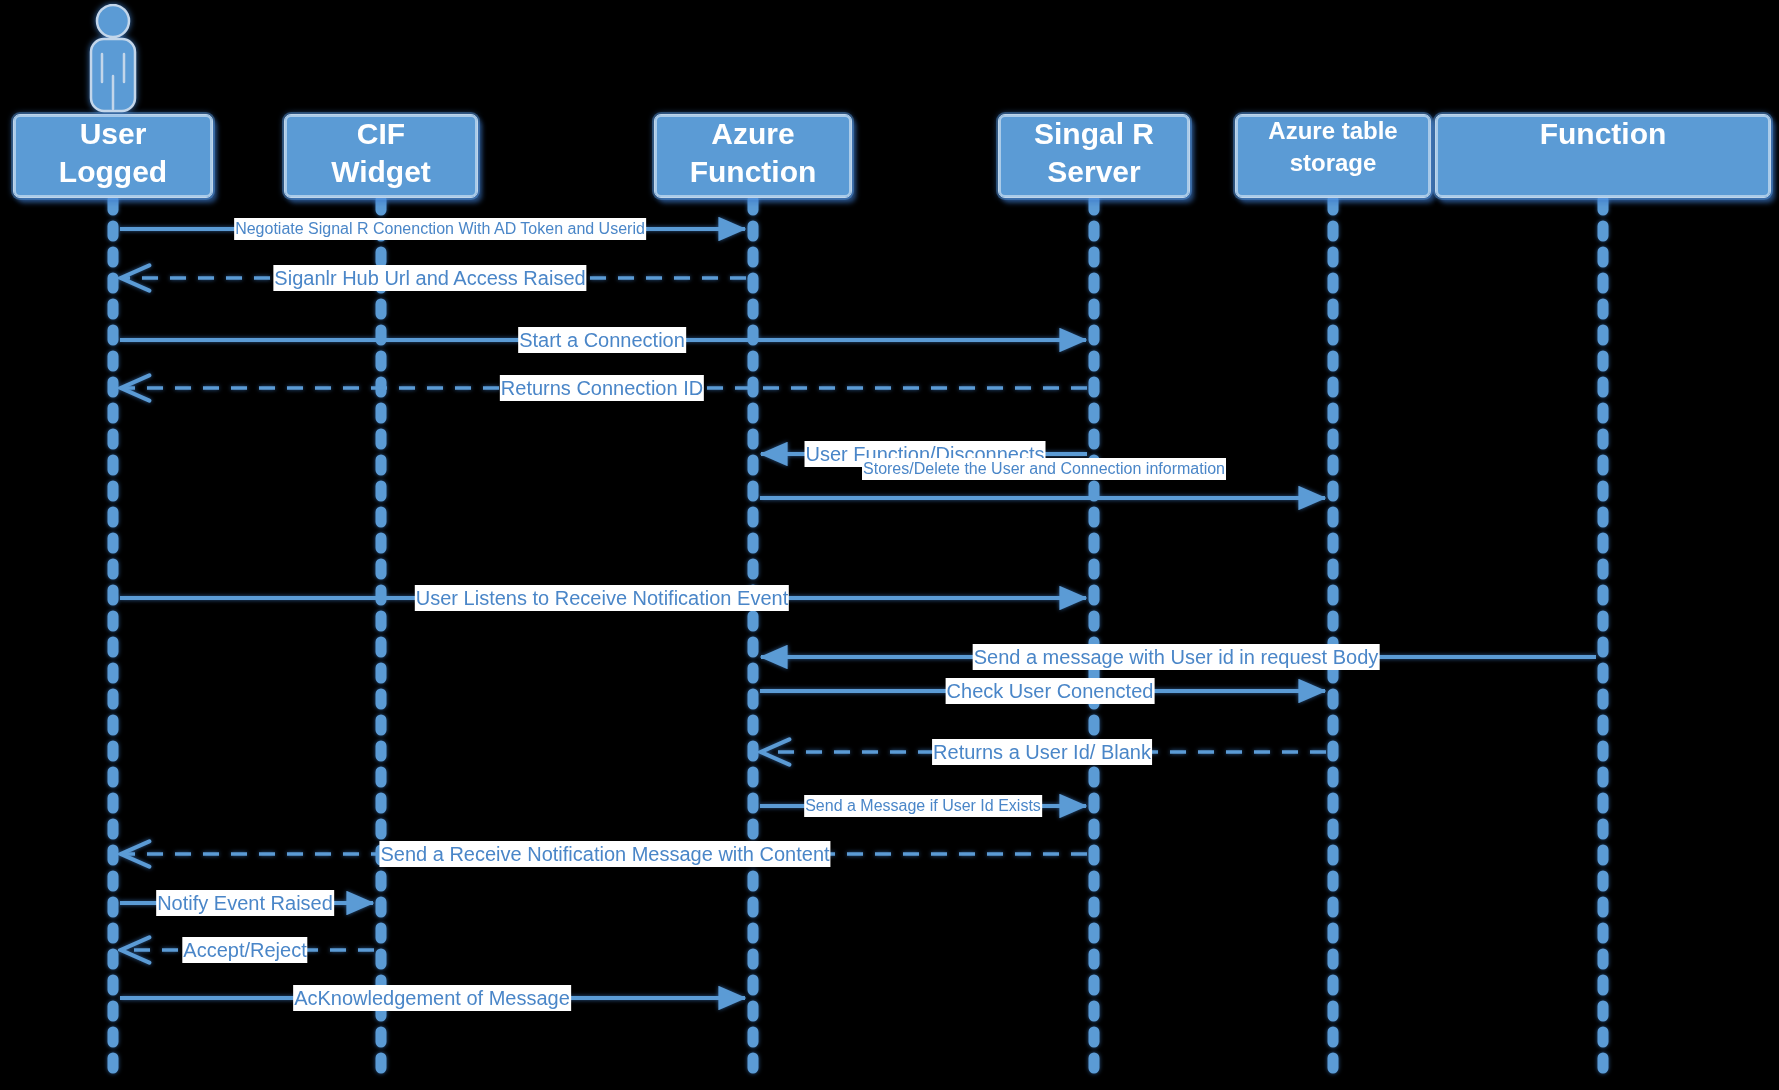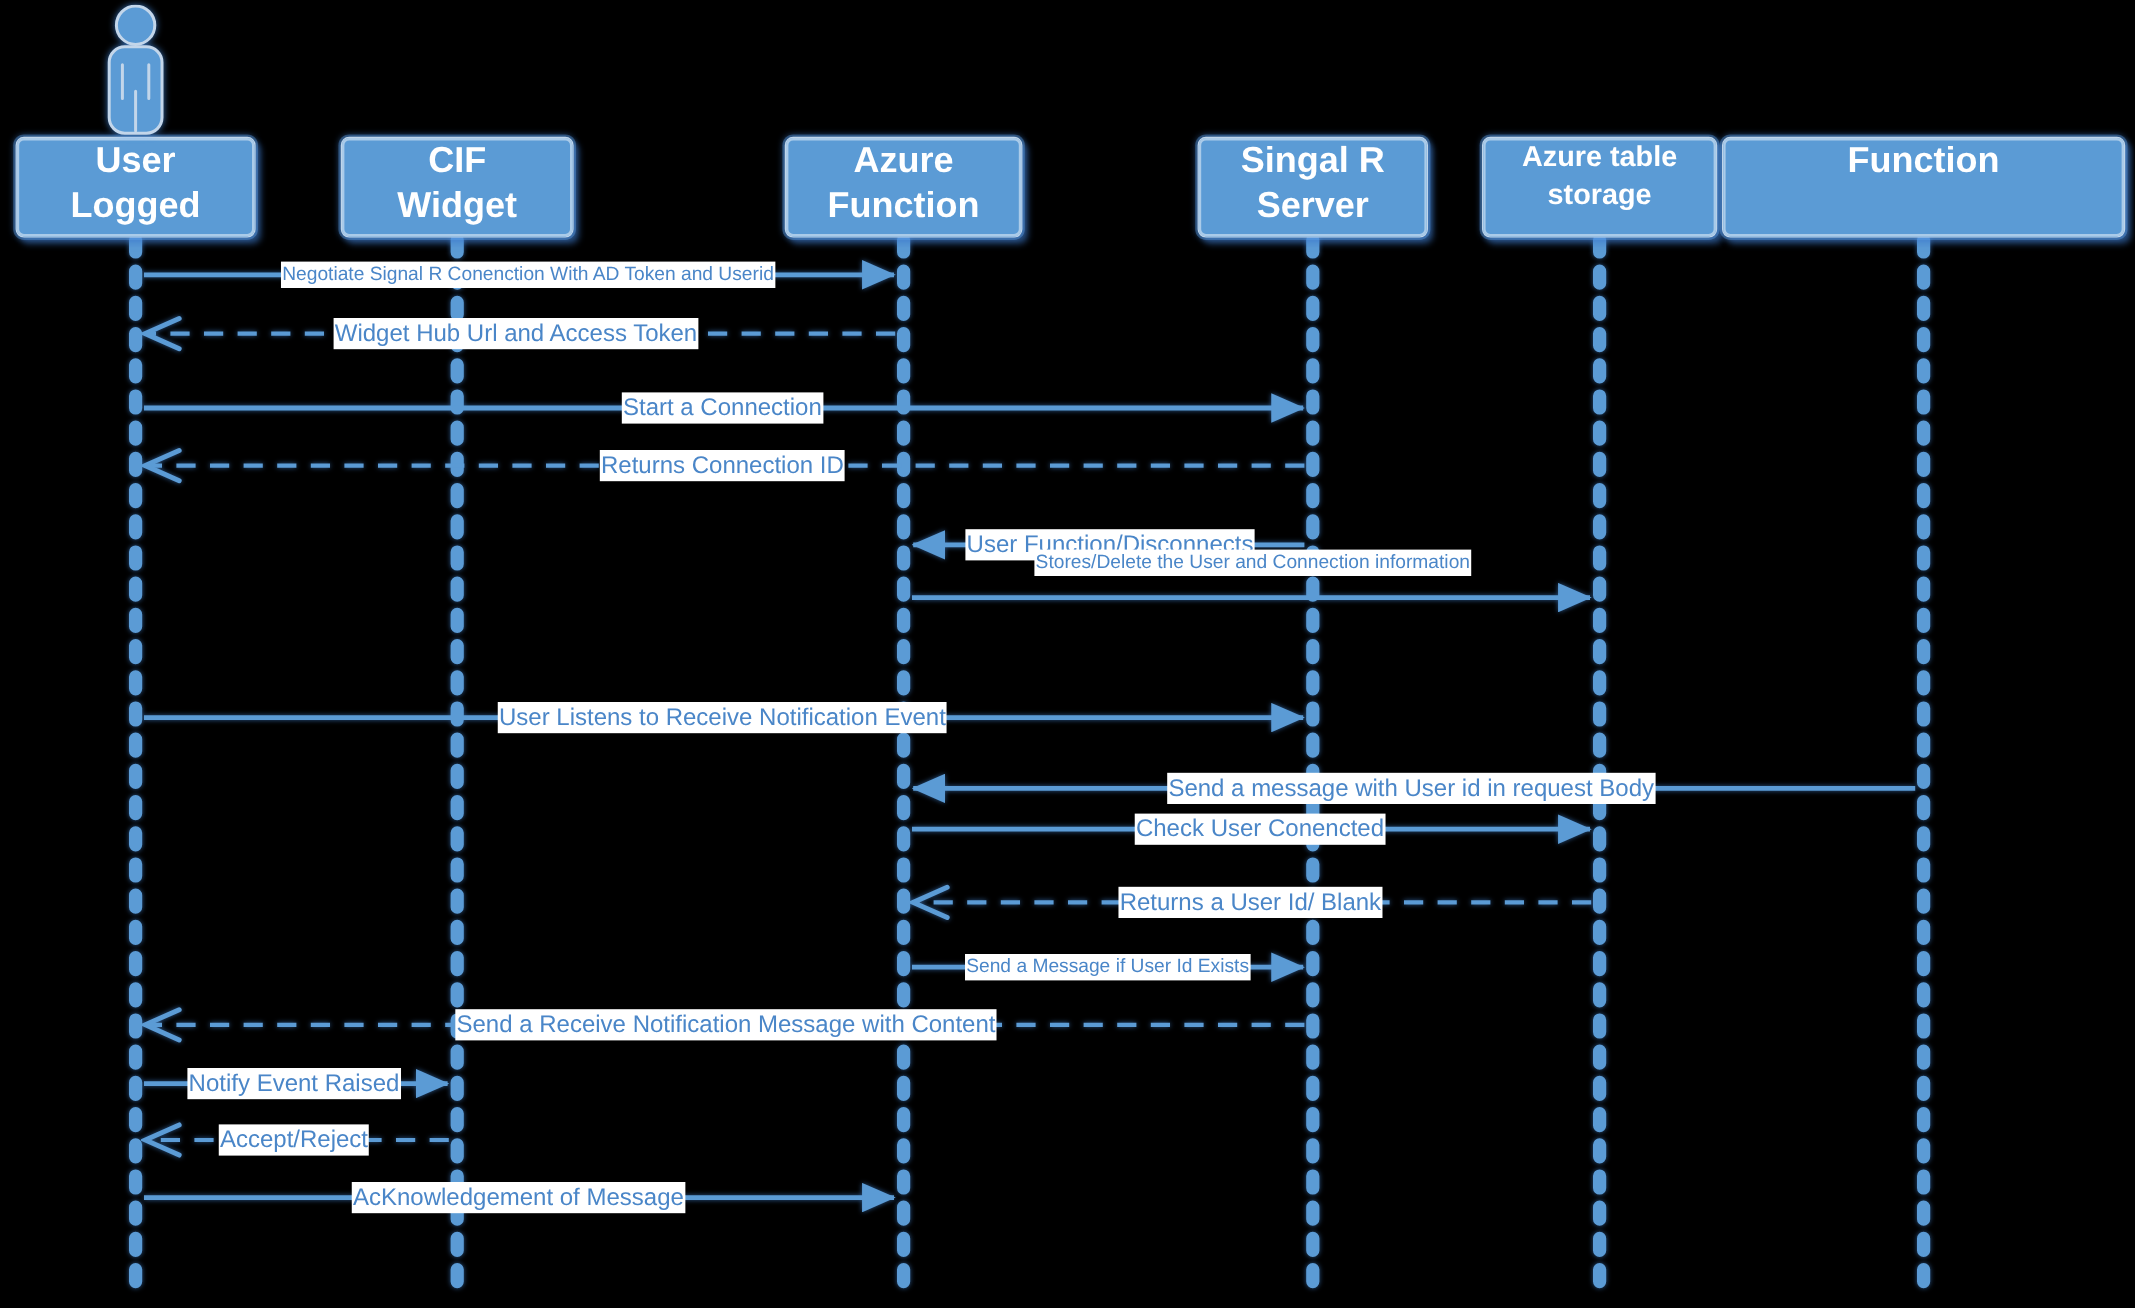--- a/index.html
+++ b/index.html
@@ -145,21 +145,21 @@
       <div class="actor-box small" style="left: 1333px; width: 194px;">
         <div>Azure table</div>
         <div>storage</div>
       </div>
       <div class="actor-box" style="left: 1603px; width: 334px;">
         <div>Function</div>
       </div>
     </div>
   <div id="labels-layer">
       <div class="msg-label small" style="left: 440px; top: 229px;">Negotiate Signal R Conenction With AD Token and Userid</div>
-      <div class="msg-label" style="left: 430px; top: 278px;">Widget Hub Url and Access Token</div>
+      <div class="msg-label" style="left: 430px; top: 278px;">Siganlr Hub Url and Access Raised</div>
       <div class="msg-label" style="left: 602px; top: 340px;">Start a Connection</div>
       <div class="msg-label" style="left: 602px; top: 388px;">Returns Connection ID</div>
       <div class="msg-label" style="left: 925px; top: 454px;">User Function/Disconnects</div>
       <div class="msg-label small" style="left: 1044px; top: 469px;">Stores/Delete the User and Connection information</div>
       <div class="msg-label" style="left: 602px; top: 598px;">User Listens to Receive Notification Event</div>
       <div class="msg-label" style="left: 1176px; top: 657px;">Send a message with User id in request Body</div>
       <div class="msg-label" style="left: 1050px; top: 691px;">Check User Conencted</div>
       <div class="msg-label" style="left: 1042px; top: 752px;">Returns a User Id/ Blank</div>
       <div class="msg-label small" style="left: 923px; top: 806px;">Send a Message if User Id Exists</div>
       <div class="msg-label" style="left: 605px; top: 854px;">Send a Receive Notification Message with Content</div>

